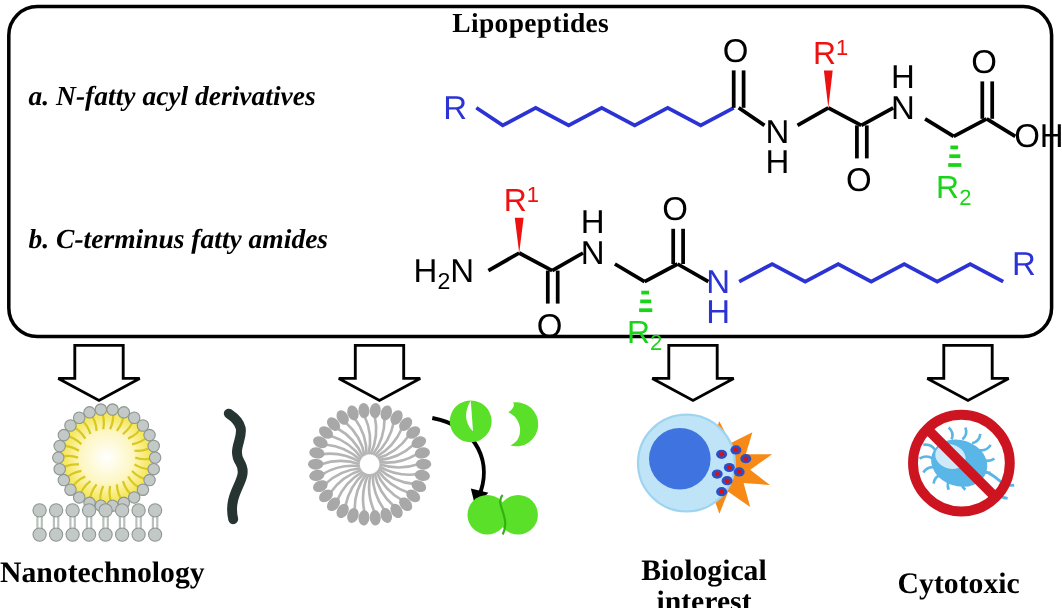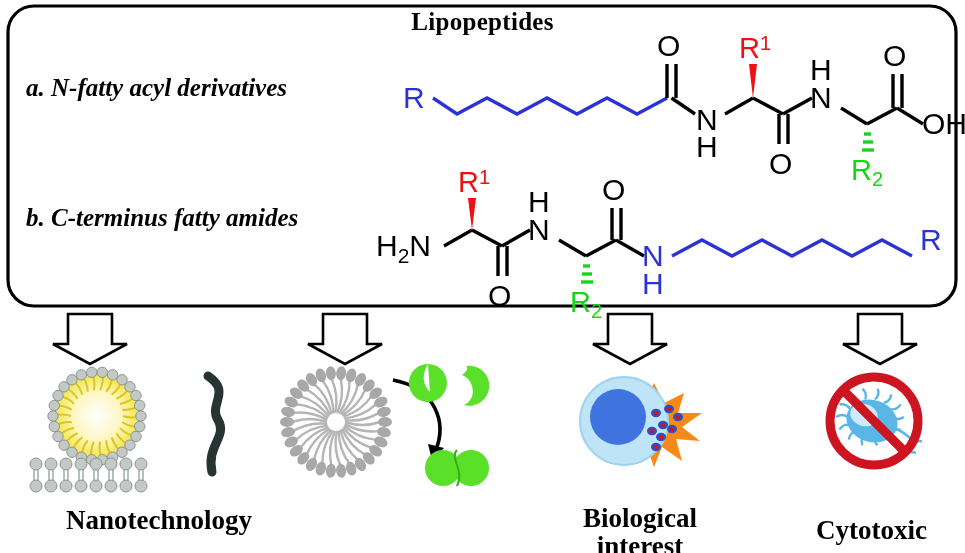--- a/index.html
+++ b/index.html
@@ -364,21 +364,21 @@
         <path d="M77.82131509385322,44.19009269588395 Q84.85669178870683,45.45674771247328 88.63294150868225,39.417371565590805"></path>
       </g>
 
     <path d="M84,64 c12,4 14,14 26,12" fill="none" stroke="#5bb6e8" stroke-width="2.6"></path>
     <path d="M82,72 c10,10 10,14 22,16" fill="none" stroke="#5bb6e8" stroke-width="2.6"></path>
 
     <circle cx="62" cy="56" r="44" fill="none" stroke="#cc1520" stroke-width="9"></circle>
     <line x1="31" y1="25" x2="93" y2="87" stroke="#cc1520" stroke-width="9"></line>
   </svg>
 
-  <div class="abs lbl" style="left:0px;top:505px;width:252px;text-align:right;font-size:27px;">Nanotechnology</div>
+  <div class="abs lbl" style="left:0px;top:505px;width:252px;text-align:left;font-size:27px;">Nanotechnology</div>
 
 
   <div class="abs lbl" style="left:540px;top:476px;width:200px;text-align:center;font-size:27px;line-height:1.05;margin-top:28px;">
     <div>Biological</div>
     <div>interest</div>
   </div>
 
   <div class="abs lbl" style="left:778px;top:476px;width:187px;text-align:center;font-size:27px;line-height:1.05;margin-top:40px;">
     <div>Cytotoxic</div>
   </div>

